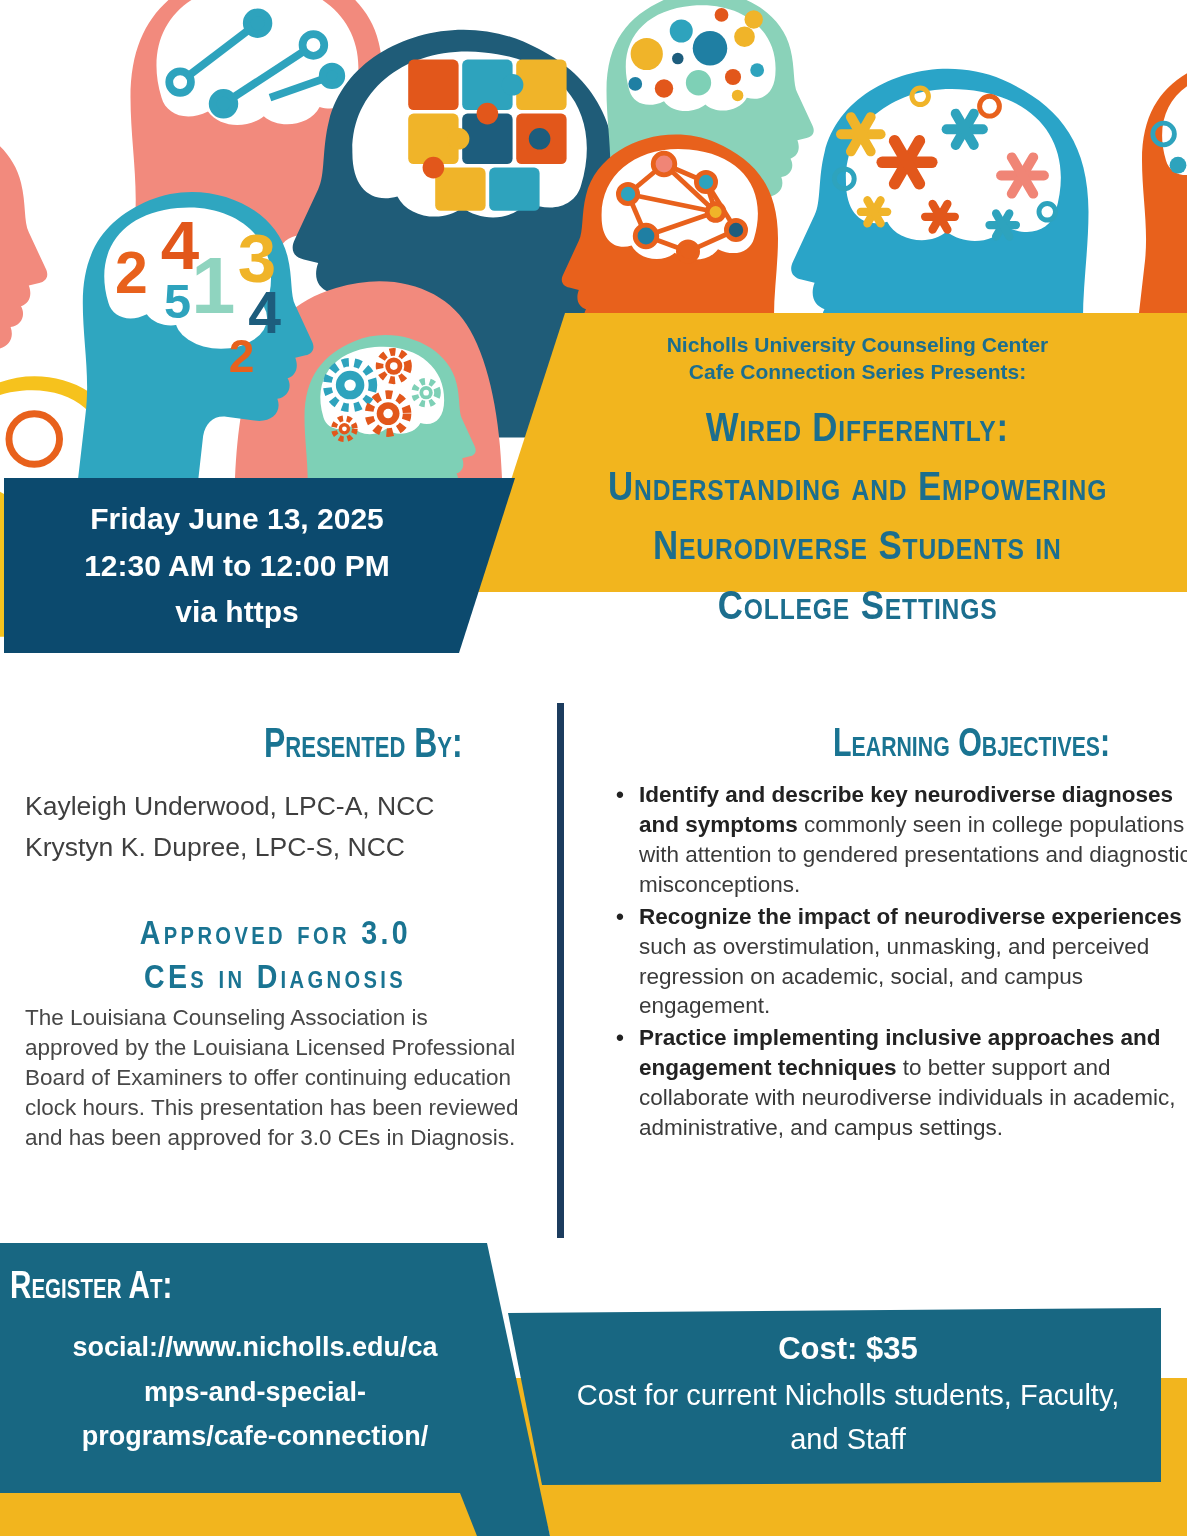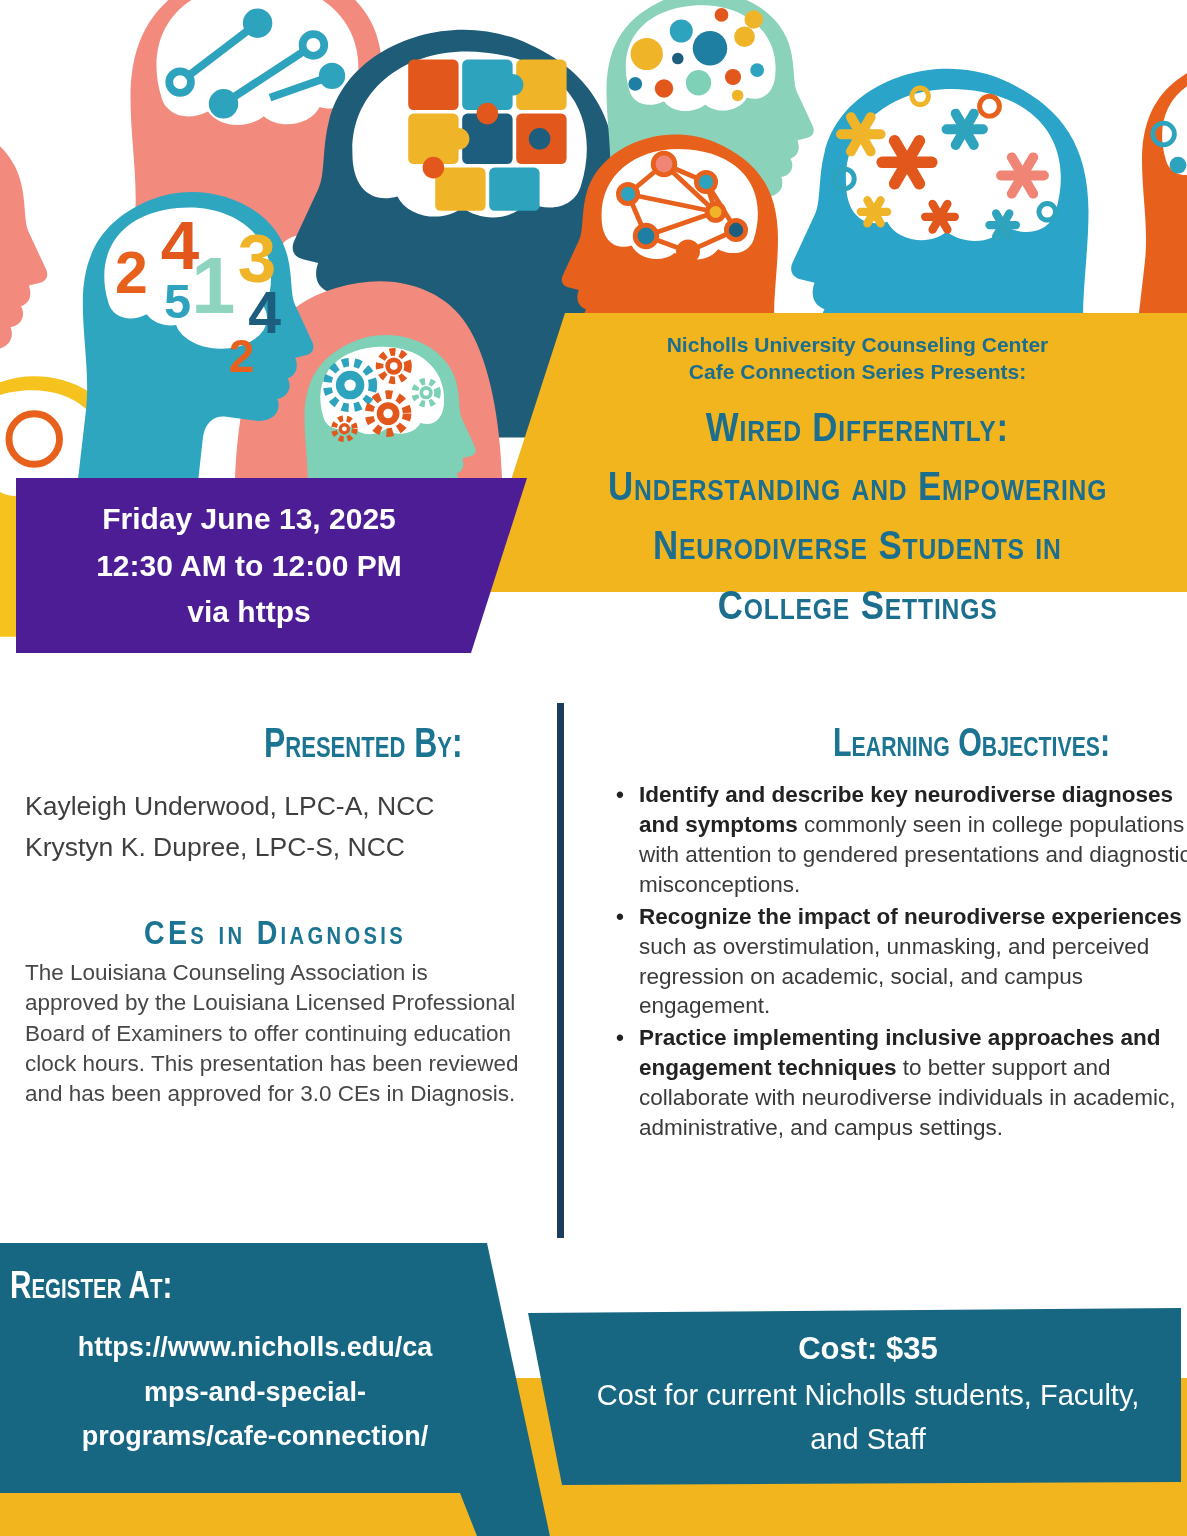--- a/index.html
+++ b/index.html
@@ -8,21 +8,21 @@
   .abs{position:absolute;}
   
   #illo{position:absolute;top:0;left:0;z-index:0;}
   
   .banner-yellow{left:455px;top:313px;width:732px;height:279px;background:#f2b51e;z-index:2;
     clip-path:polygon(110px 0,732px 0,732px 340px,0 340px);}
   .banner-inner{position:absolute;left:90px;top:18px;width:625px;text-align:center;}
   .kicker{color:#1c6e8e;font-weight:bold;font-size:21px;line-height:1.3;}
   .title-line{color:#1c6e8e;font-weight:bold;font-variant:small-caps;font-size:41px;line-height:1.45;}
   .title-line>span{display:inline-block;transform:scaleX(.85);transform-origin:center top;letter-spacing:1px;white-space:nowrap;}
-  .date-box{left:16px;top:478px;width:511px;height:175px;background:#4c1d95;z-index:2;
+  .date-box{left:4px;top:478px;width:511px;height:175px;background:#0c4a6e;z-index:2;
     clip-path:polygon(0 0,511px 0,455px 175px,0 175px);}
   .date-inner{position:absolute;left:0;top:18px;width:466px;text-align:center;color:#fff;
     font-weight:bold;font-size:30px;line-height:1.55;}
   
   .sc-head{color:#1a7492;font-weight:bold;font-variant:small-caps;font-size:42px;line-height:1;text-align:right;}
   .sc-head>span{display:inline-block;transform:scaleX(.76);transform-origin:left top;white-space:nowrap;}
   
   .col{z-index:2;}
   .names{font-size:26.5px;color:#3f3f3f;line-height:1.55;}
   .approved{width:500px;text-align:center;color:#1a7492;font-weight:bold;font-variant:small-caps;
@@ -34,21 +34,21 @@
   ul.objectives li{position:relative;padding-left:27px;margin-bottom:2px;}
   ul.objectives li::before{content:"•";position:absolute;left:4px;top:0;font-weight:bold;color:#222;}
   ul.objectives b{color:#222;}
   
   .yellow-right{left:505px;top:1378px;width:682px;height:158px;background:#f2b51e;z-index:1;
     clip-path:polygon(5px 0,682px 0,682px 158px,45px 158px);}
   .block-register{left:0;top:1243px;width:550px;height:293px;background:#186782;z-index:2;
     clip-path:polygon(0 0,487px 0,550px 293px,0 293px);}
   .strip-yellow-left{left:0;top:1493px;width:477px;height:43px;background:#f2b51e;z-index:3;
     clip-path:polygon(0 0,460px 0,477px 43px,0 43px);}
-  .cost-box{left:528px;top:1308px;width:653px;height:177px;background:#186782;z-index:2;
+  .cost-box{left:508px;top:1308px;width:653px;height:177px;background:#186782;z-index:2;
     clip-path:polygon(0 5px,653px 0,653px 174px,34px 177px);}
   .register-head{position:absolute;left:10px;top:22px;color:#fff;}
   .register-head .sc-head{color:#fff;font-size:39px;}
   .url{position:absolute;left:15px;top:82px;width:480px;text-align:center;color:#fff;
     font-weight:bold;font-size:27px;line-height:1.65;}
   .cost-inner{position:absolute;left:60px;top:18px;width:560px;text-align:center;color:#fff;}
   .cost-line1{font-weight:bold;font-size:31px;line-height:1.5;}
   .cost-note{font-size:29px;line-height:1.55;}
 </style>
 </head>
@@ -274,20 +274,21 @@
     </div>
   </div>
 
   <div class="abs col" style="left:25px;top:722px;width:500px;">
     <div class="sc-head"><span>Presented By:</span></div>
     <div class="names" style="margin-top:22px;">
       <div>Kayleigh Underwood, LPC-A, NCC</div>
       <div>Krystyn K. Dupree, LPC-S, NCC</div>
     </div>
     <div class="approved" style="margin-top:42px;">
+      <div><span>Approved for 3.0</span></div>
       <div><span>CEs in Diagnosis</span></div>
     </div>
     <div class="para" style="margin-top:4px;">The Louisiana Counseling Association is approved by the Louisiana Licensed Professional Board of Examiners to offer continuing education clock hours. This presentation has been reviewed and has been approved for 3.0 CEs in Diagnosis.</div>
   </div>
 
   <div class="abs divider"></div>
 
   <div class="abs col" style="left:612px;top:722px;width:586px;">
     <div class="sc-head" style="font-size:40px;"><span>Learning Objectives:</span></div>
     <ul class="objectives" style="margin-top:18px;">
@@ -297,21 +298,21 @@
     </ul>
   </div>
 
   <div class="abs yellow-right"></div>
 
   <div class="abs block-register">
     <div class="register-head">
       <div class="sc-head"><span>Register At:</span></div>
     </div>
     <div class="url">
-      <div>https://www.nicholls.edu/ca</div>
+      <div>social://www.nicholls.edu/ca</div>
       <div>mps-and-special-</div>
       <div>programs/cafe-connection/</div>
     </div>
   </div>
 
   <div class="abs strip-yellow-left"></div>
 
   <div class="abs cost-box">
     <div class="cost-inner">
       <div class="cost-line1">Cost: $35</div>

